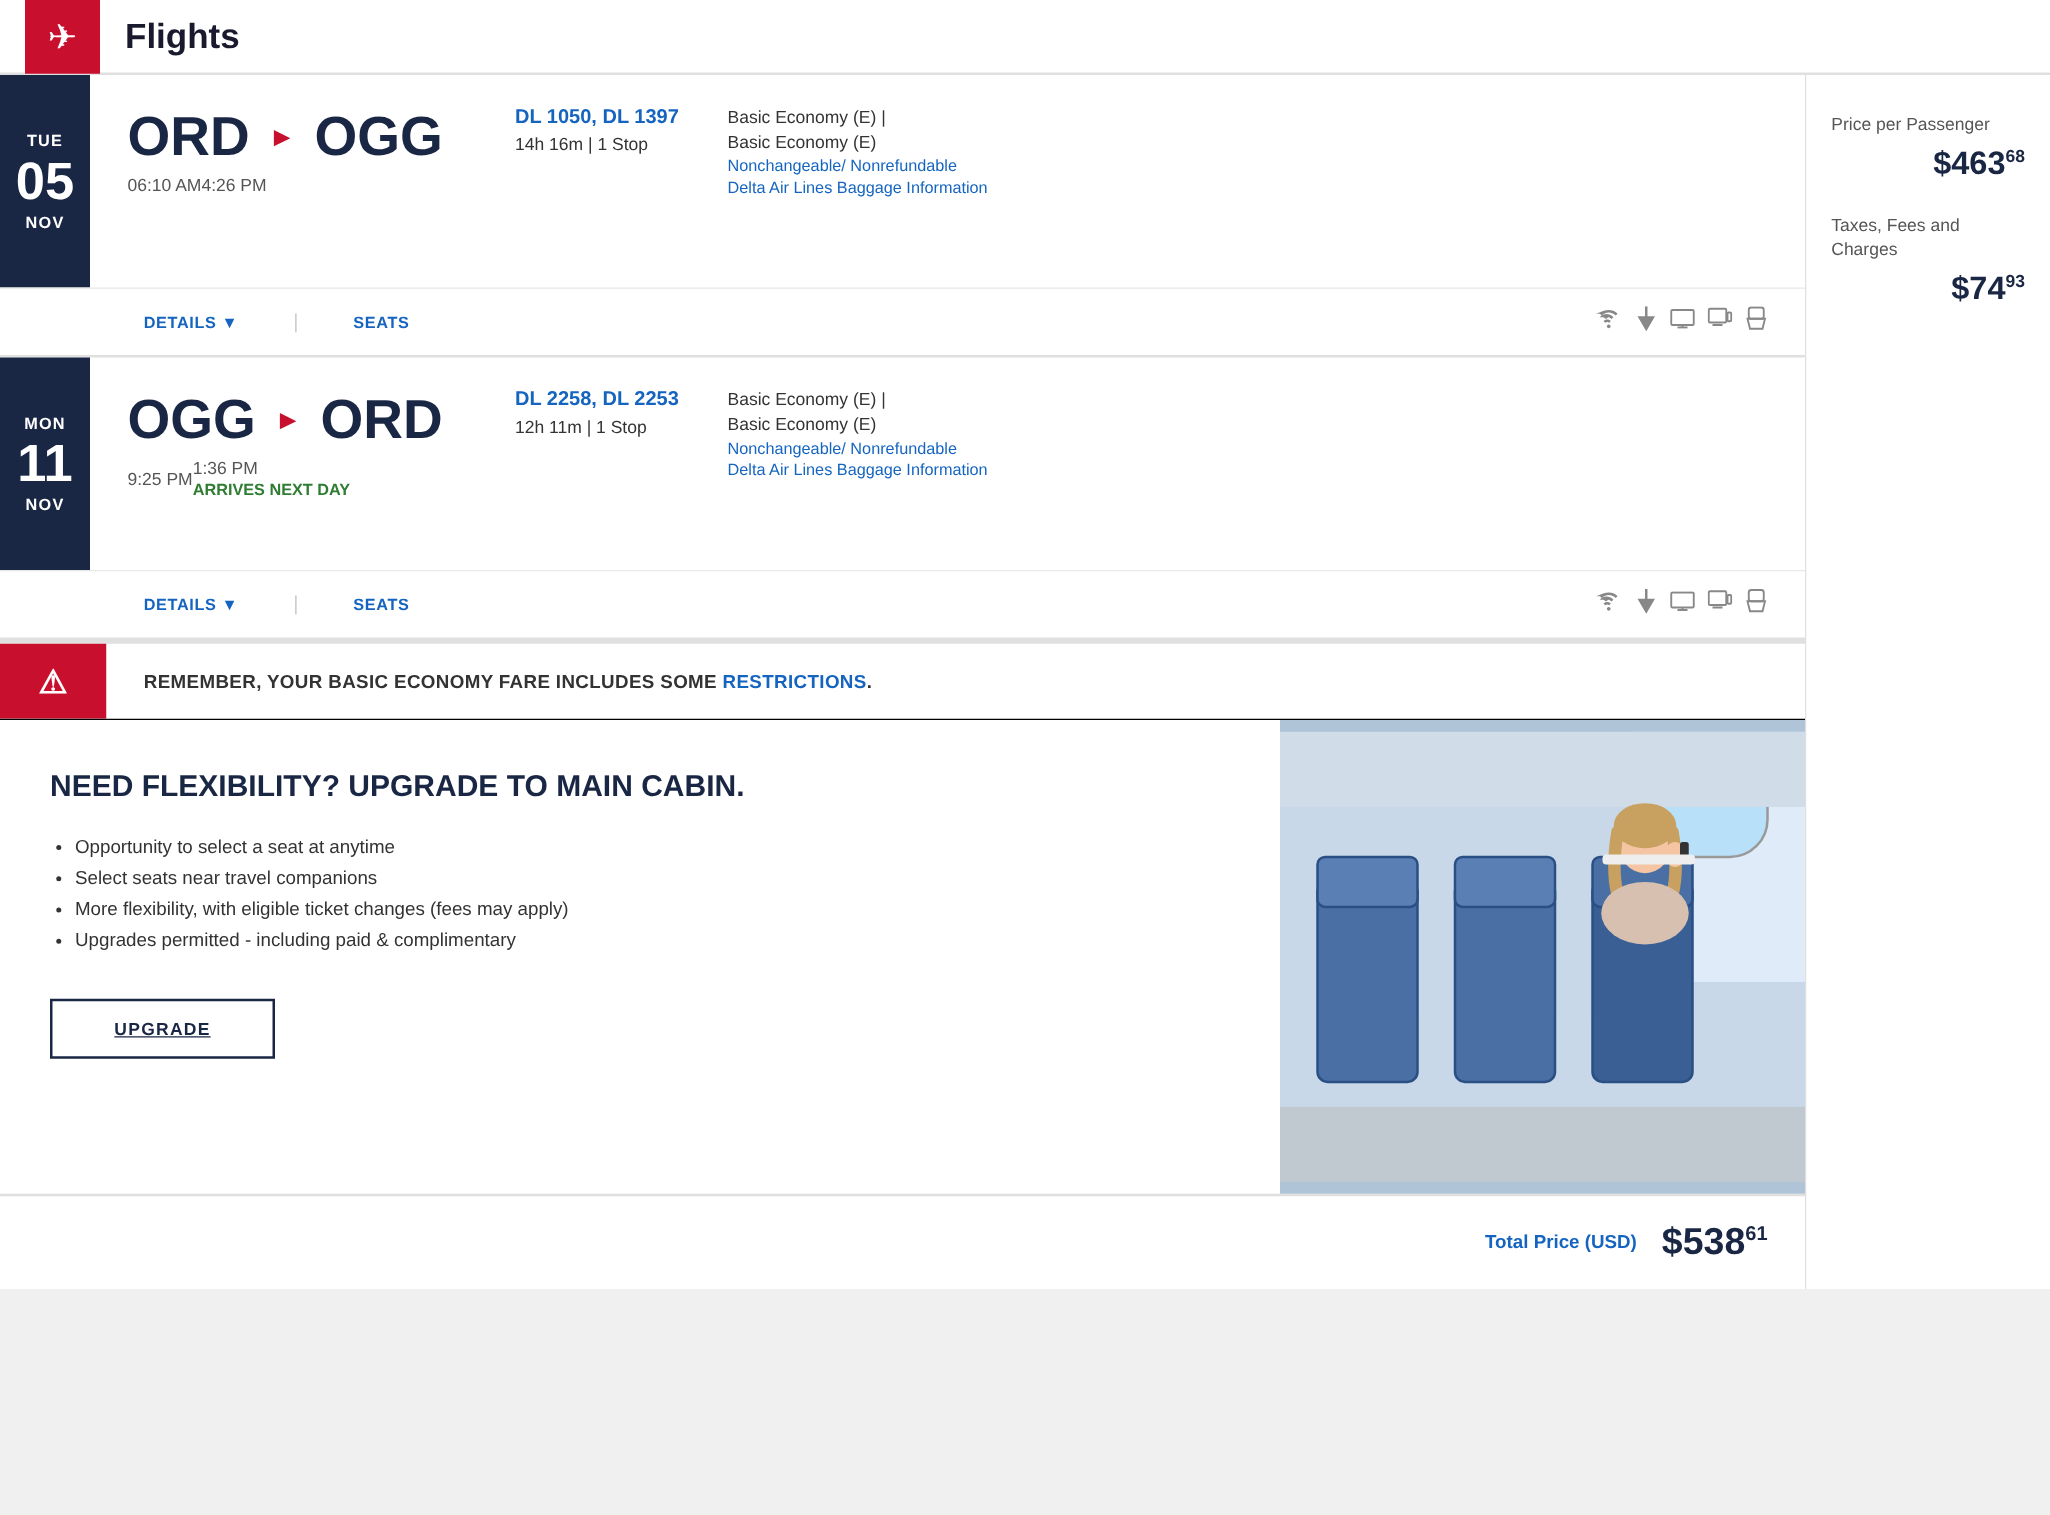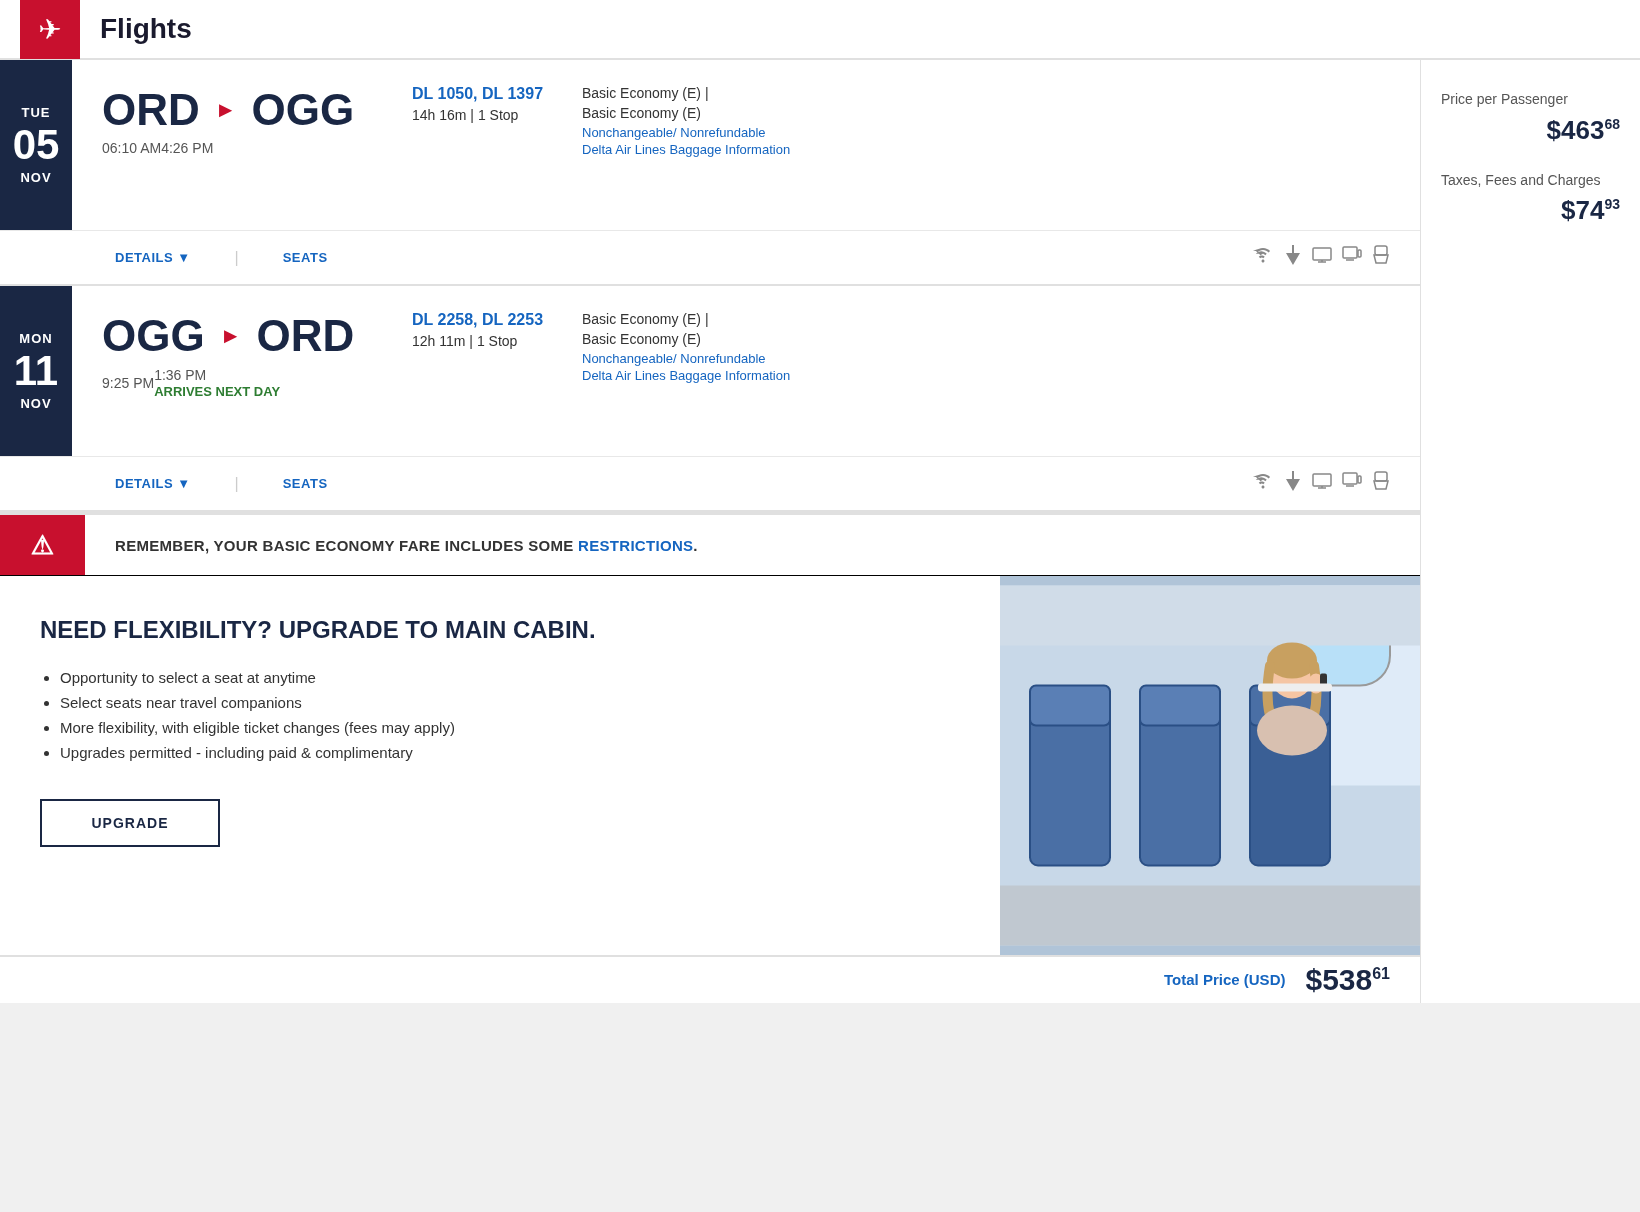--- a/index.html
+++ b/index.html
@@ -160,21 +160,21 @@
       margin-left: auto;
       display: flex;
       align-items: center;
       gap: 10px;
       color: #888;
       font-size: 18px;
     }
 
     
     .price-sidebar {
-      width: 220px;
+      width: 196px;
       flex-shrink: 0;
       background: white;
       border-left: 1px solid #e0e0e0;
       padding: 30px 20px 20px 20px;
       display: flex;
       flex-direction: column;
     }
     .price-label {
       font-size: 14px;
       color: #555;
@@ -288,20 +288,21 @@
       width: 180px;
       padding: 14px 20px;
       border: 2px solid #1a2744;
       background: white;
       color: #1a2744;
       font-size: 14px;
       font-weight: bold;
       letter-spacing: 1px;
       cursor: pointer;
       text-transform: uppercase;
+      text-decoration: underline;
     }
 
     .upgrade-image {
       width: 420px;
       flex-shrink: 0;
       background: #b0c4d8;
       position: relative;
       overflow: hidden;
     }
 
@@ -311,21 +312,21 @@
       height: 100%;
     }
 
     
     .total-price-row {
       background: white;
       border-top: 2px solid #e0e0e0;
       display: flex;
       justify-content: flex-end;
       align-items: center;
-      padding: 6px 30px;
+      padding: 20px 30px;
     }
     .total-label {
       font-size: 15px;
       color: #1565c0;
       font-weight: bold;
       margin-right: 20px;
       line-height: 1.3;
       text-align: right;
     }
     .total-value {

